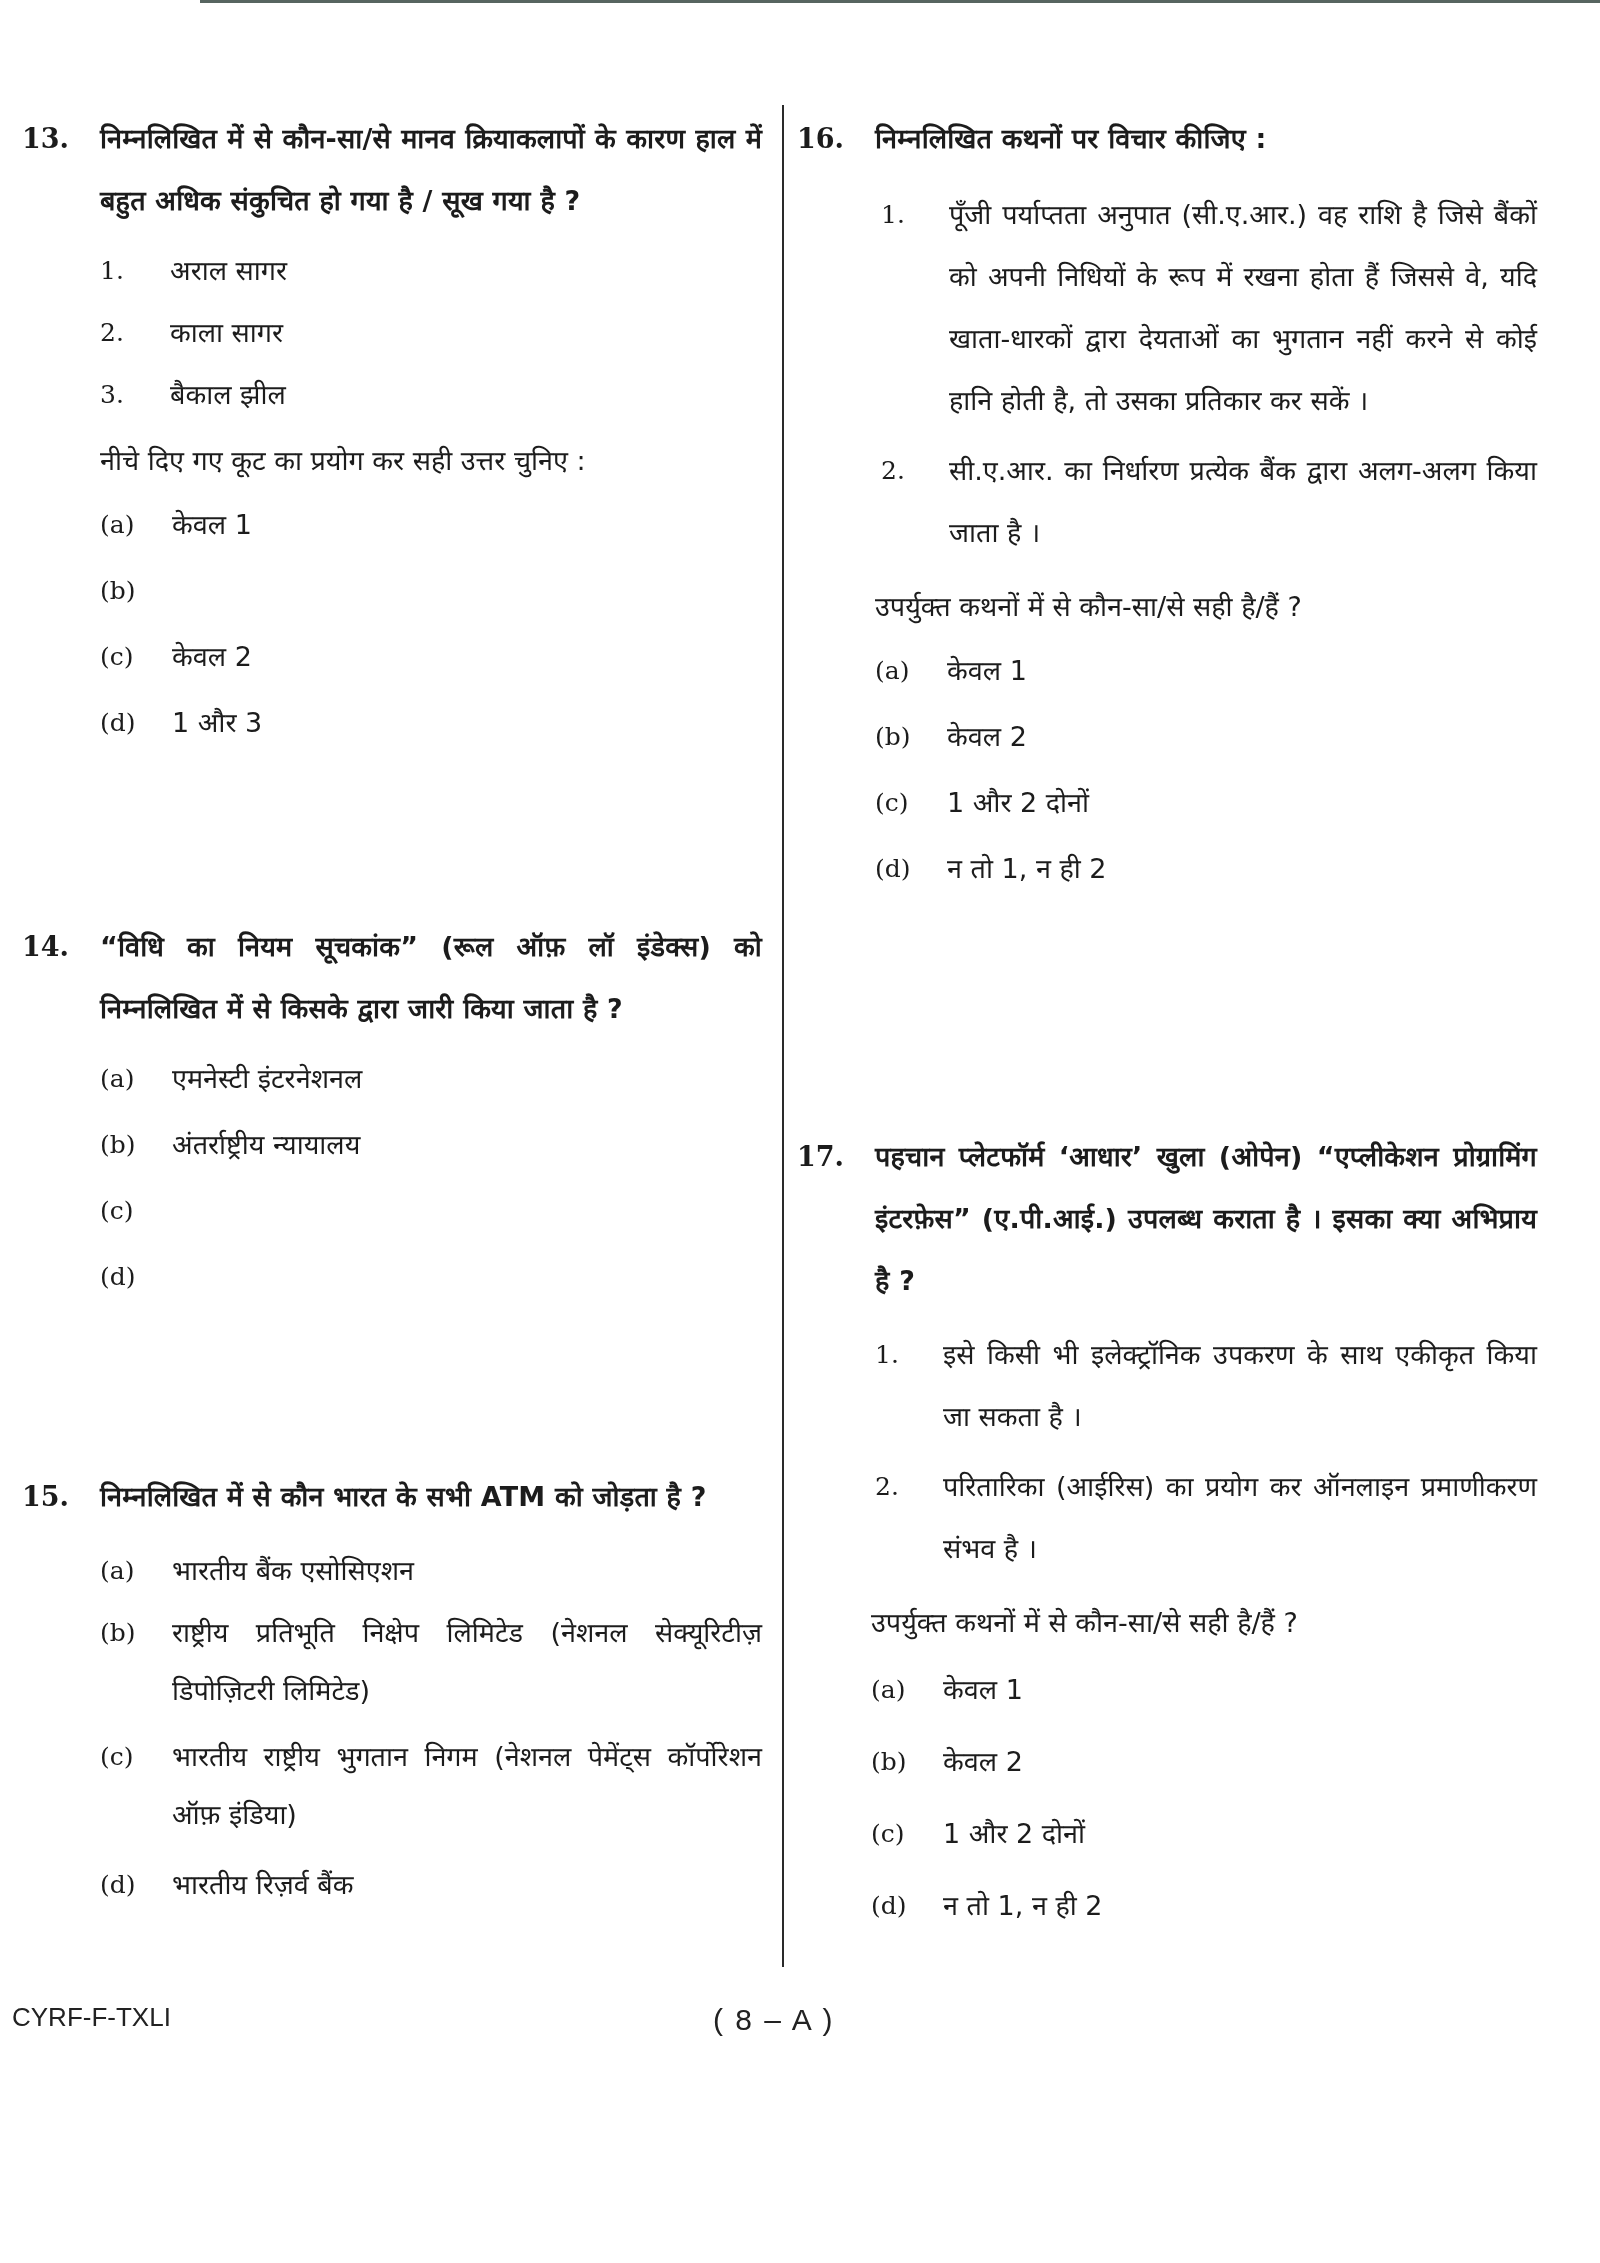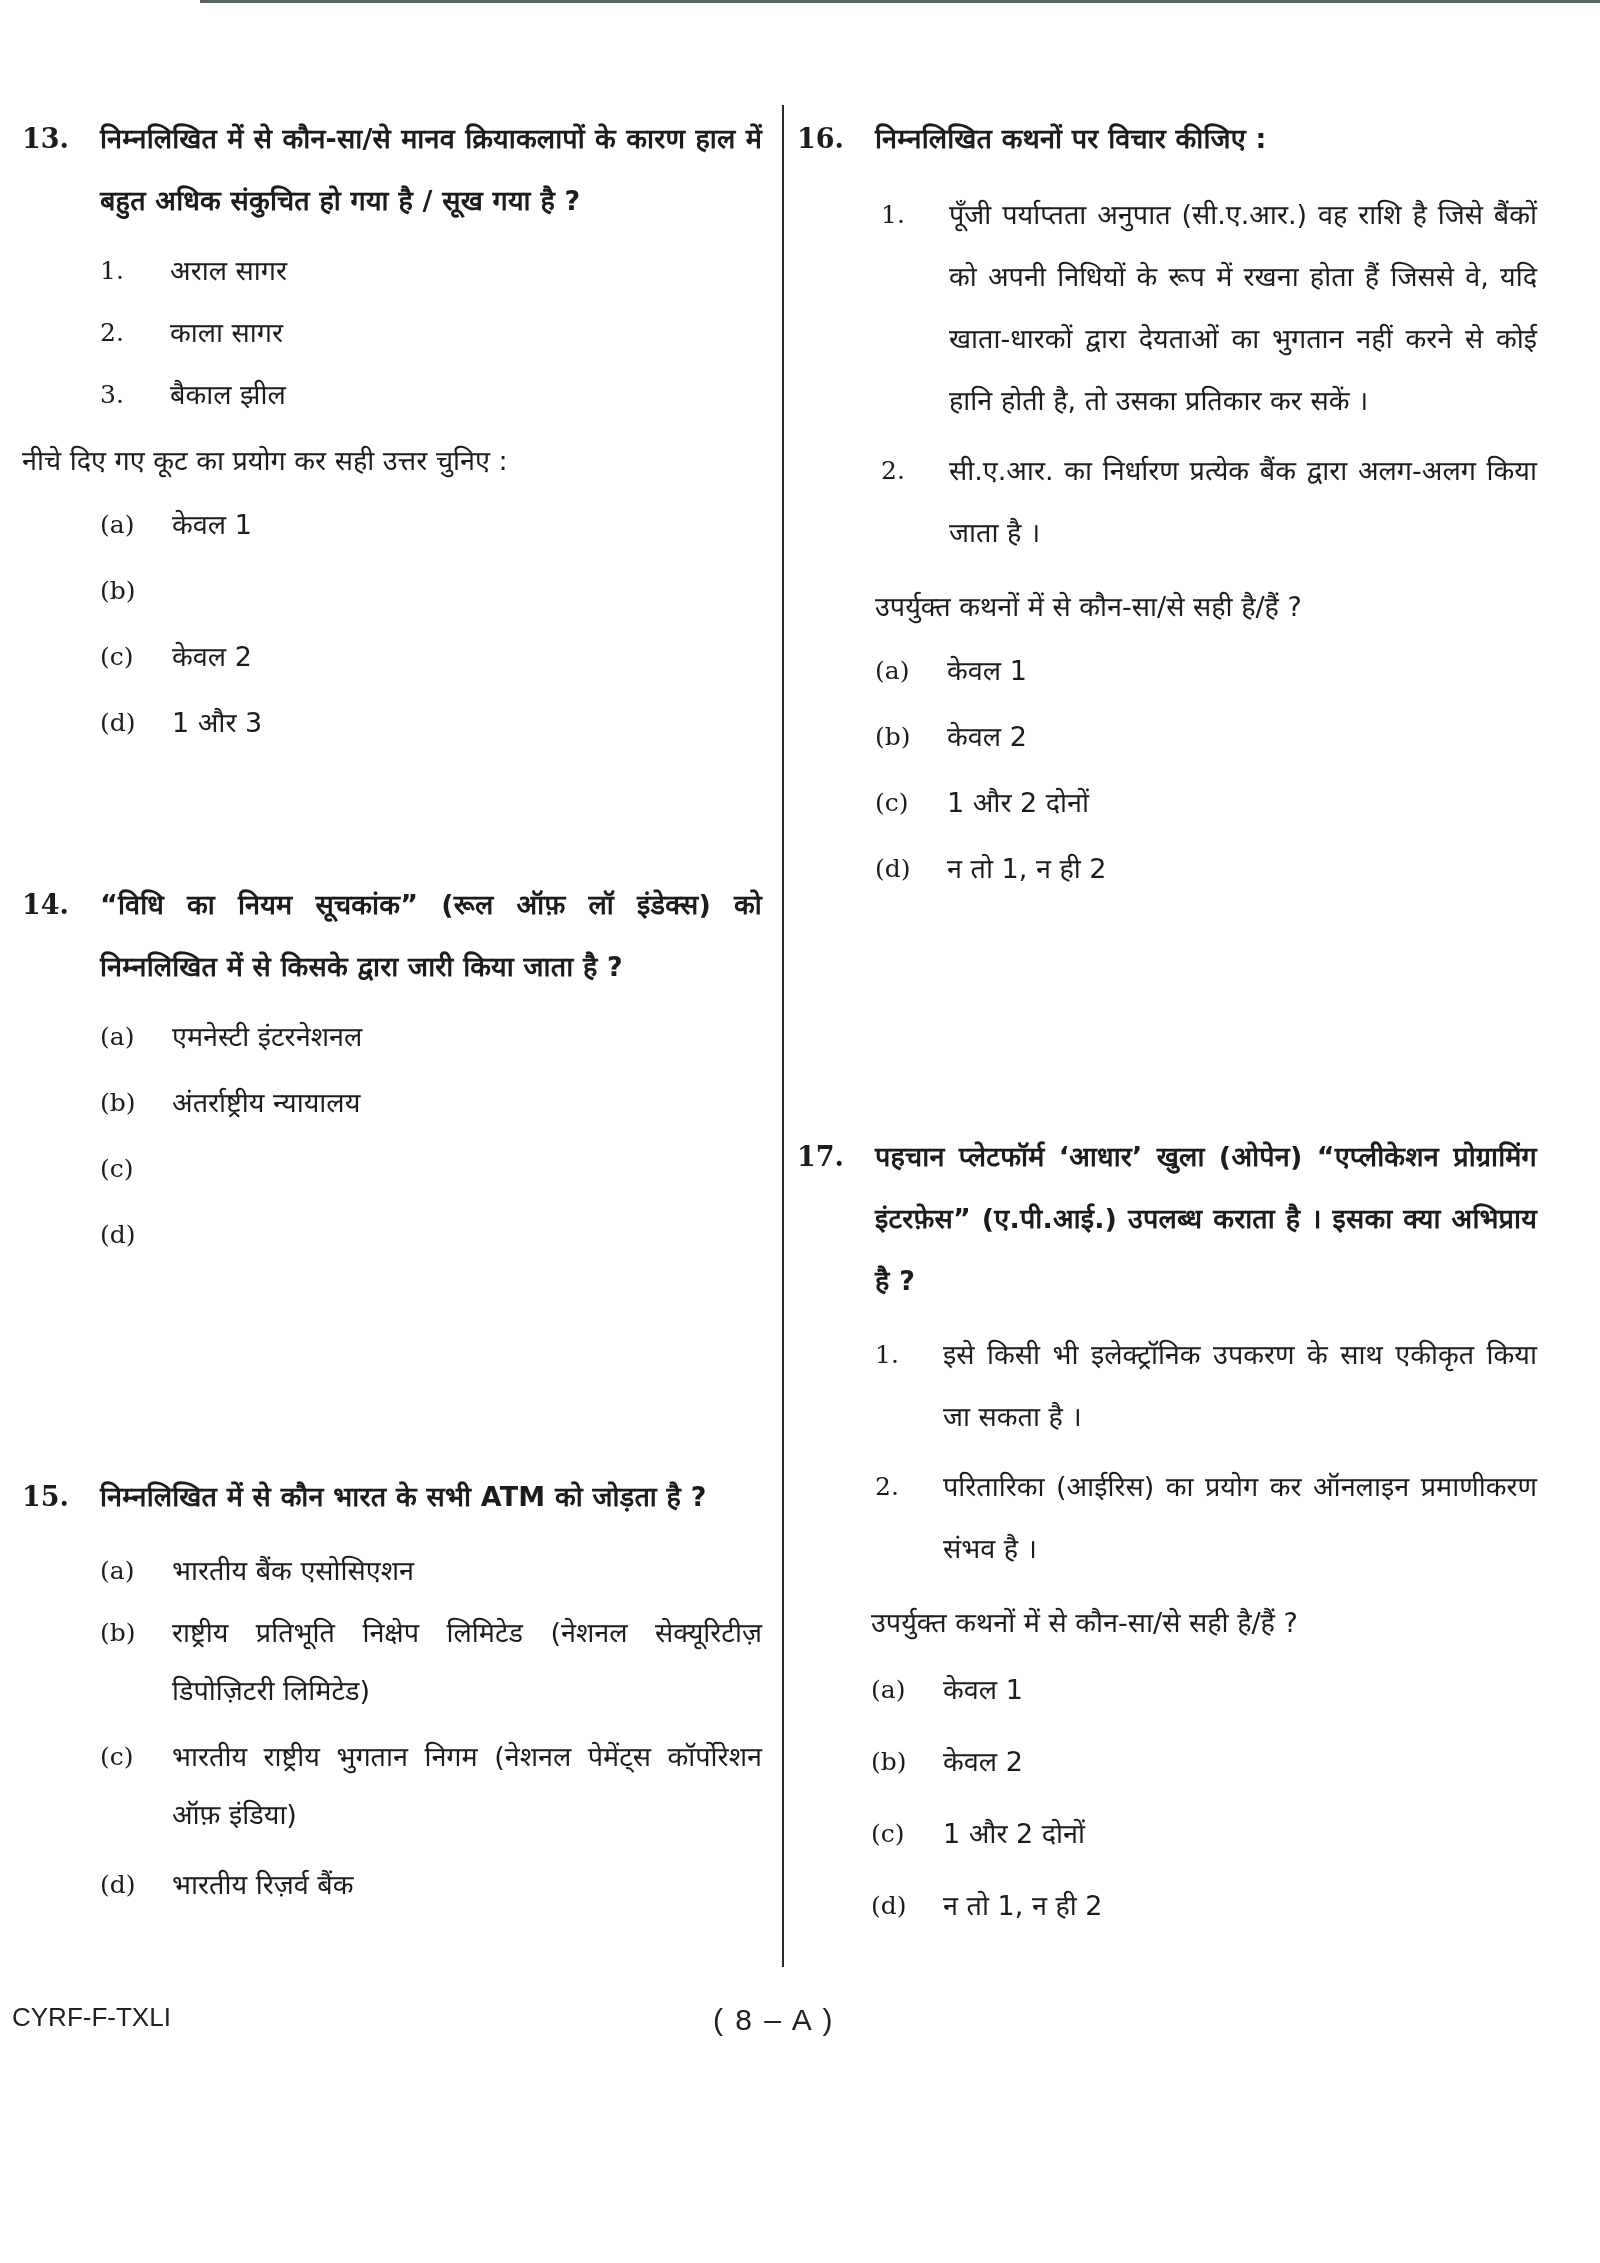--- a/index.html
+++ b/index.html
@@ -31,21 +31,21 @@
     .q-text {
       flex: 1; font-size: 27px; line-height: 62px; text-align: justify;
       font-family: "DejaVu Sans", sans-serif; letter-spacing: 0.2px; font-weight: bold;
     }
     .items { margin-left: 78px; }
     .item { display: flex; font-size: 27px; line-height: 62px; font-family: "DejaVu Sans", sans-serif; }
     .item .lbl { flex: 0 0 70px; width: 70px; font-family: "DejaVu Serif", serif; font-size: 25px; }
     .item .txt { flex: 1; text-align: justify; }
     .item.stmt .lbl { flex: 0 0 68px; }
     .item.stmt { margin-left: 0; }
-    .prompt { font-size: 27px; line-height: 62px; font-family: "DejaVu Sans", sans-serif; }
+    .prompt { margin-left: 78px; font-size: 27px; line-height: 62px; font-family: "DejaVu Sans", sans-serif; }
     .opt { display: flex; font-size: 27px; line-height: 66px; font-family: "DejaVu Sans", sans-serif; margin-left: 78px; }
     .opt .lbl { flex: 0 0 72px; font-family: "DejaVu Serif", serif; font-size: 25px; }
     .opt .txt { flex: 1; text-align: justify; }
     .opt.wrap { line-height: 58px; }
 
     .footer-code {
       position: absolute; left: 12px; top: 2002px; font-size: 26px;
       font-family: "Liberation Sans", sans-serif; color: #222;
     }
     .footer-page {
@@ -91,21 +91,21 @@
     <div class="opt">
       <span class="lbl">(c)</span>
       <span class="txt">केवल 2</span>
     </div>
     <div class="opt">
       <span class="lbl">(d)</span>
       <span class="txt">1 और 3</span>
     </div>
   </div>
 
-  <div class="question" style="top:766px;">
+  <div class="question" style="top:808px;">
     <div class="q-row">
       <span class="q-num">14.</span>
       <span class="q-text">“विधि का नियम सूचकांक” (रूल ऑफ़ लॉ इंडेक्स) को निम्नलिखित में से किसके द्वारा जारी किया जाता है ?</span>
     </div>
     <div class="opt" style="margin-top:6px;">
       <span class="lbl">(a)</span>
       <span class="txt">एमनेस्टी इंटरनेशनल</span>
     </div>
     <div class="opt">
       <span class="lbl">(b)</span>

